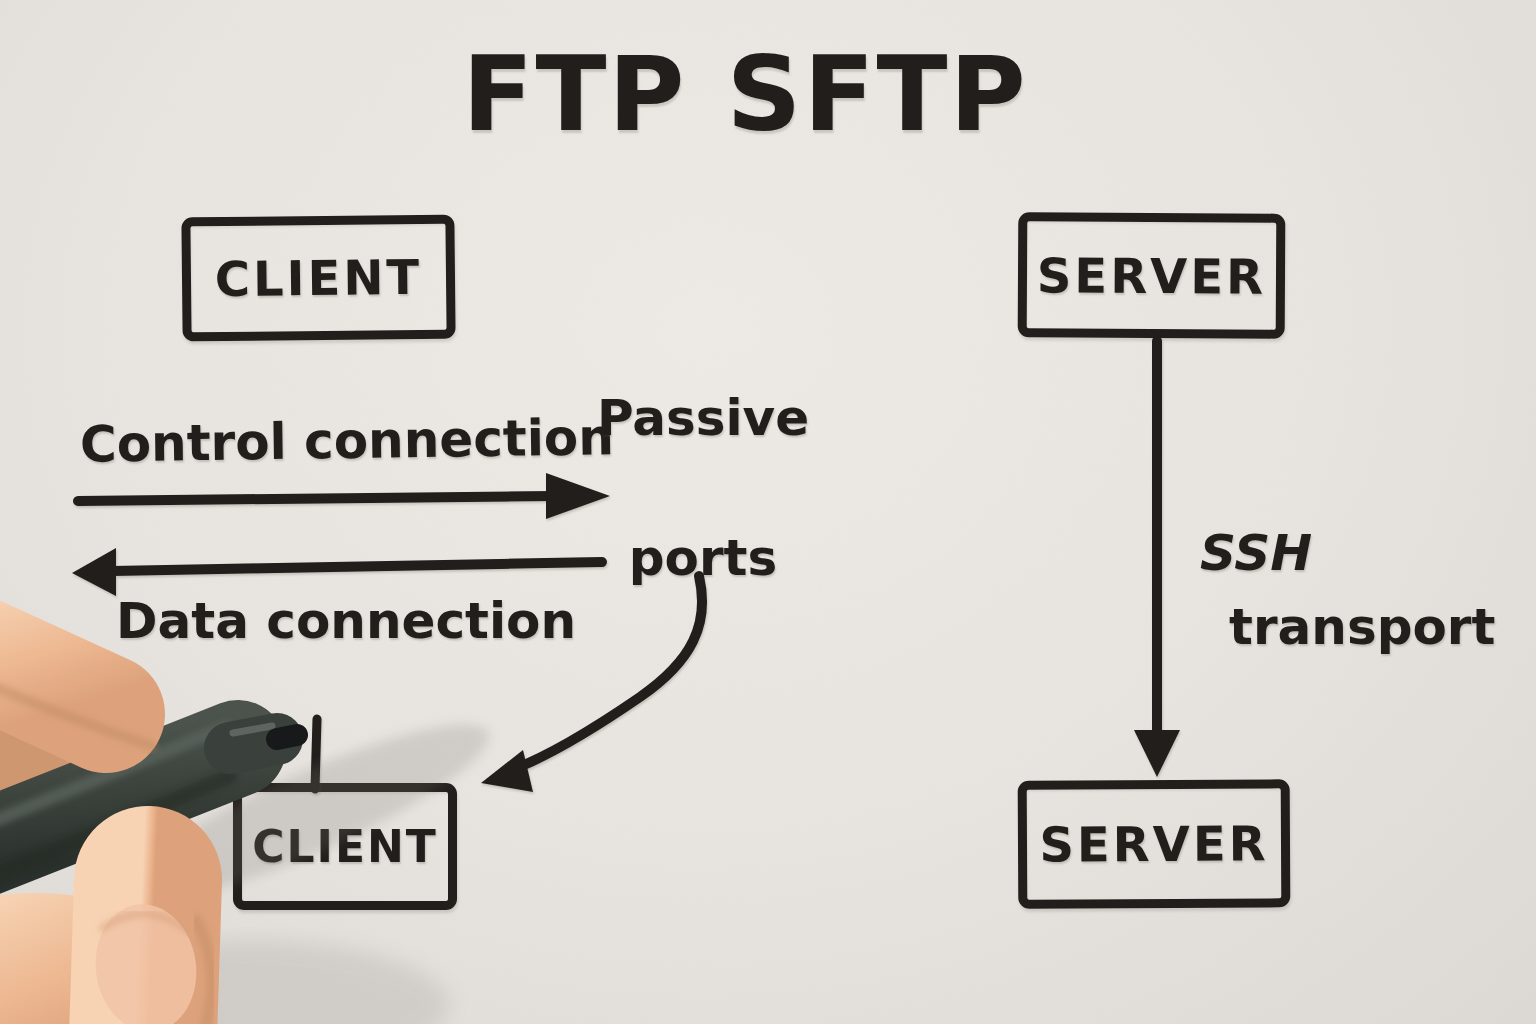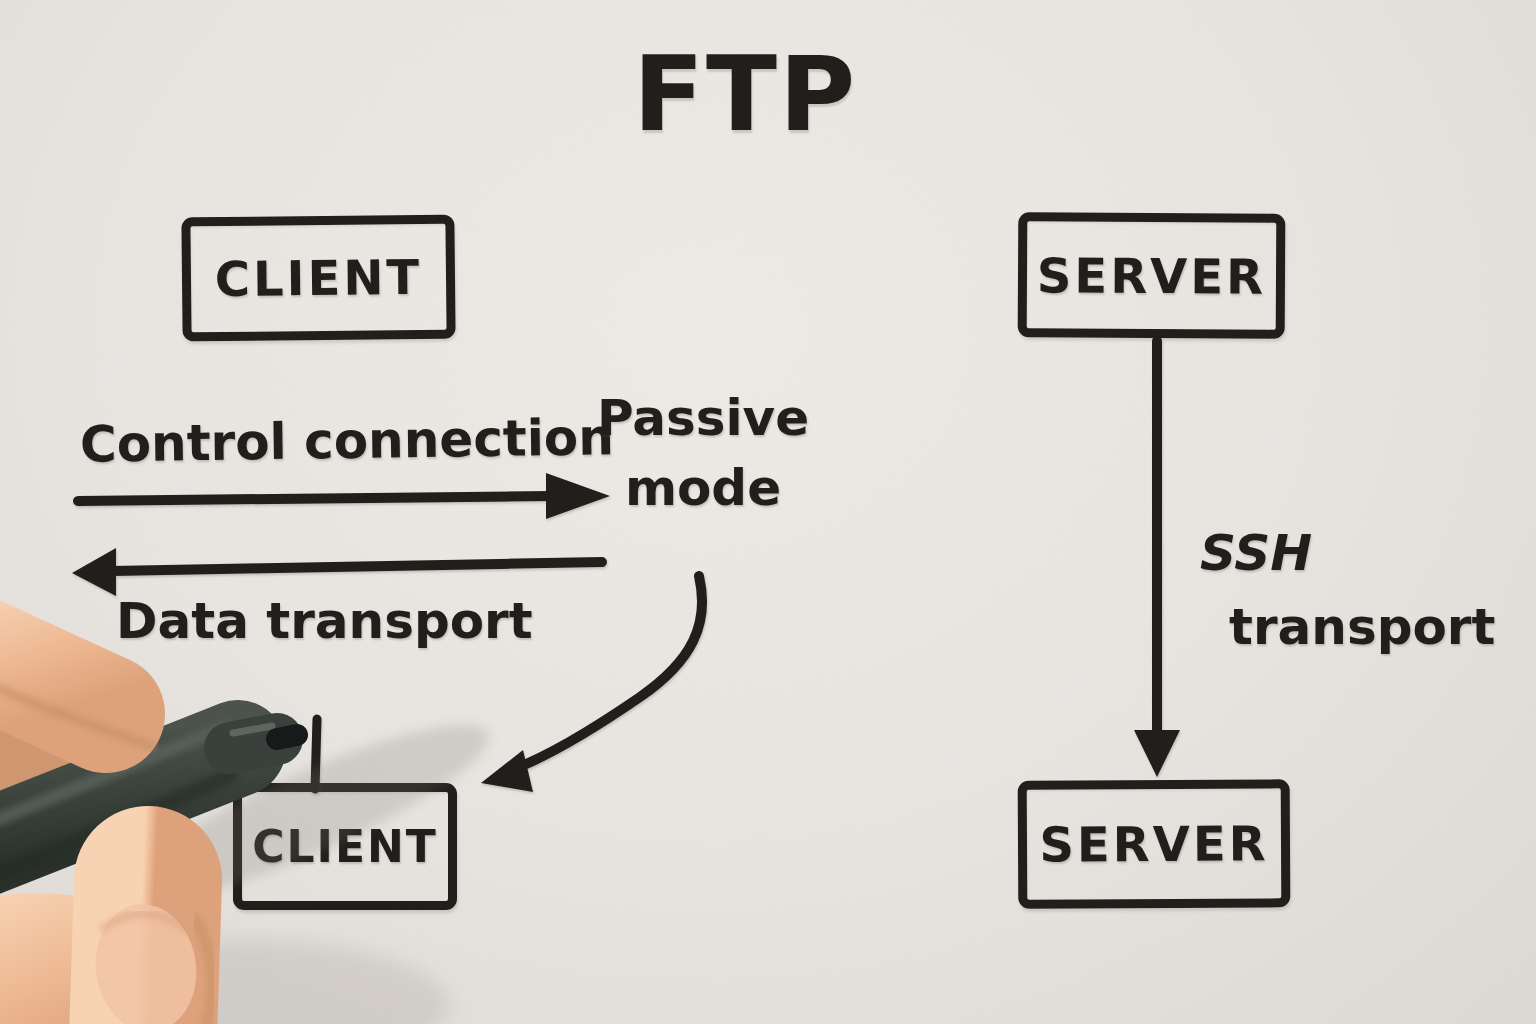--- a/index.html
+++ b/index.html
@@ -61,41 +61,43 @@
     <filter id="grain">
         <feTurbulence type="fractalNoise" baseFrequency="0.8" numOctaves="2"></feTurbulence>
       <feColorMatrix type="matrix" values="0 0 0 0 0.42  0 0 0 0 0.40  0 0 0 0 0.38  0 0 0 0.06 0"></feColorMatrix>
       </filter>
   </defs>
   <rect x="0" y="0" width="1536" height="1024" filter="url(#grain)"></rect>
 </svg>
 
 <div class="title">
   <span class="big">FTP</span>
+  <span class="big">SFTP</span>
 </div>
 
 <div class="box client-top">
   <span>CLIENT</span>
 </div>
 <div class="box server-top">
   <span>SERVER</span>
 </div>
 <div class="box server-bot">
   <span>SERVER</span>
 </div>
 <div class="box client-bot">
   <span>CLIENT</span>
 </div>
 
 <div class="label control">Control connection</div>
 <div class="label passive">
   <span>Passive</span><br>
-  <span>mode</span><br>
+  <br>
+  <span>ports</span>
 </div>
-<div class="label dataconn">Data transport</div>
+<div class="label dataconn">Data connection</div>
 <div class="label ssh1">SSH</div>
 <div class="label ssh2">transport</div>
 
 <svg class="layer ink-svg" viewBox="0 0 1536 1024">
 
   <path class="stroke" d="M 78 501 L 552 496"></path>
   <polygon class="fillink" points="546,473 610,496 546,519"></polygon>
 
   <path class="stroke" d="M 602 562 L 112 571"></path>
   <polygon class="fillink" points="116,548 72,573 116,596"></polygon>

